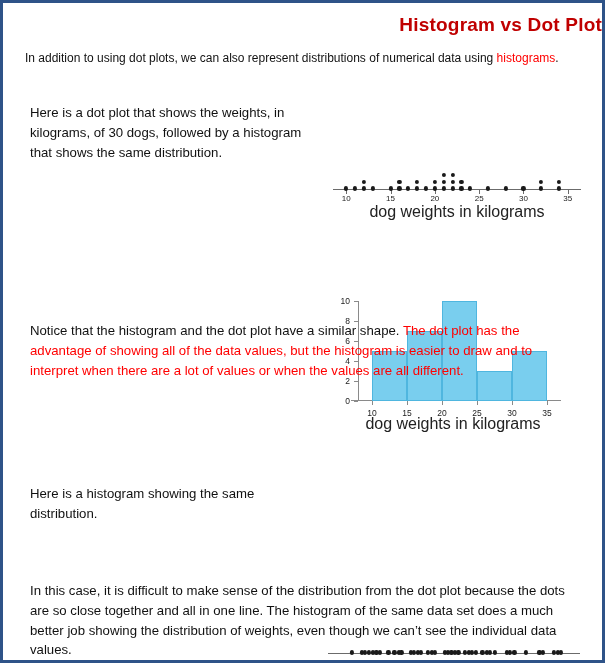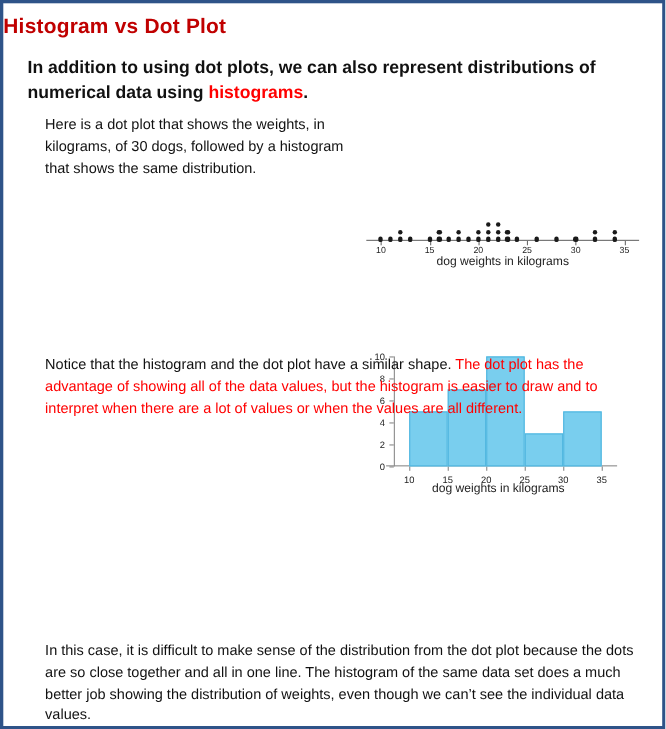--- a/index.html
+++ b/index.html
@@ -13,41 +13,40 @@
     overflow: hidden;
   }
   .page {
     position: relative;
     width: 605px; height: 663px;
     background: #ffffff;
     border: 3px solid #2E5388;
     padding: 0;
   }
   .title {
-    text-align: left;
+    text-align: right;
     color: #C00000;
     font-size: 19px;
     font-weight: bold;
     margin: 11px 0 0 0;
     letter-spacing: 0.2px;
   }
   .intro {
-    font-size: 16px;
+    font-size: 12px;
     color: #111111;
     line-height: 1.45;
     margin: 14px 22px 0 22px;
-    font-weight: bold;
   }
   .red { color: #FF0000; }
   .col-text {
     font-size: 13.2px;
     color: #111111;
     line-height: 1.5;
   }
-  .para { margin: 0 0 14px 16px; }
+  .para { margin: 0 0 14px 5px; }
 
   .block-left {
     position: absolute;
     left: 22px;
     width: 290px;
   }
   .block-right {
     position: absolute;
   }
   .fullwidth {
@@ -82,21 +81,21 @@
   }
   .dot {
     position: absolute;
     width: 4.2px; height: 4.2px;
     border-radius: 50%;
     background: #1a1a1a;
     transform: translate(-50%, 50%);
   }
   .axis-caption {
     text-align: center;
-    font-size: 11px;
+    font-size: 16px;
     color: #222;
     margin-top: 2px;
   }
 
   
   .histo { position: relative; }
   .h-plot { position: relative; }
   .h-yaxis {
     position: absolute;
     top: 0; bottom: 0;
@@ -239,20 +238,23 @@
         <div class="h-bar" title="30–35: 5" style="left: 161px; width: 35px; height: 50px;"></div>
       </div>
     <div class="axis-caption" style="margin-top:14px;">dog weights in kilograms</div>
   </div>
 
   <div class="fullwidth" style="top:318px;">
     <p class="para"><span>Notice that the histogram and the dot plot have a similar shape. </span><span class="red">The dot plot has the advantage of showing all of the data values, but the histogram is easier to draw and to interpret when there are a lot of values or when the values are all different.</span></p>
   </div>
 
 
+  <div class="block-left col-text" style="top:481px;">
+    <p class="para">Here is a histogram showing the same distribution.</p>
+  </div>
 
   <div class="block-right dotplot" style="left:325px; top:380px; width:252px;">
     <div class="dp-area" id="dp2" style="height:24px;">
         <div class="dp-axis" style="top: 12px;"></div>
         <div class="dot" style="left: 24.1644px; top: 7px;"></div>
         <div class="dot" style="left: 33.6575px; top: 7px;"></div>
         <div class="dot" style="left: 37.1096px; top: 7px;"></div>
         <div class="dot" style="left: 40.5616px; top: 7px;"></div>
         <div class="dot" style="left: 44.8767px; top: 7px;"></div>
         <div class="dot" style="left: 48.3288px; top: 7px;"></div>

